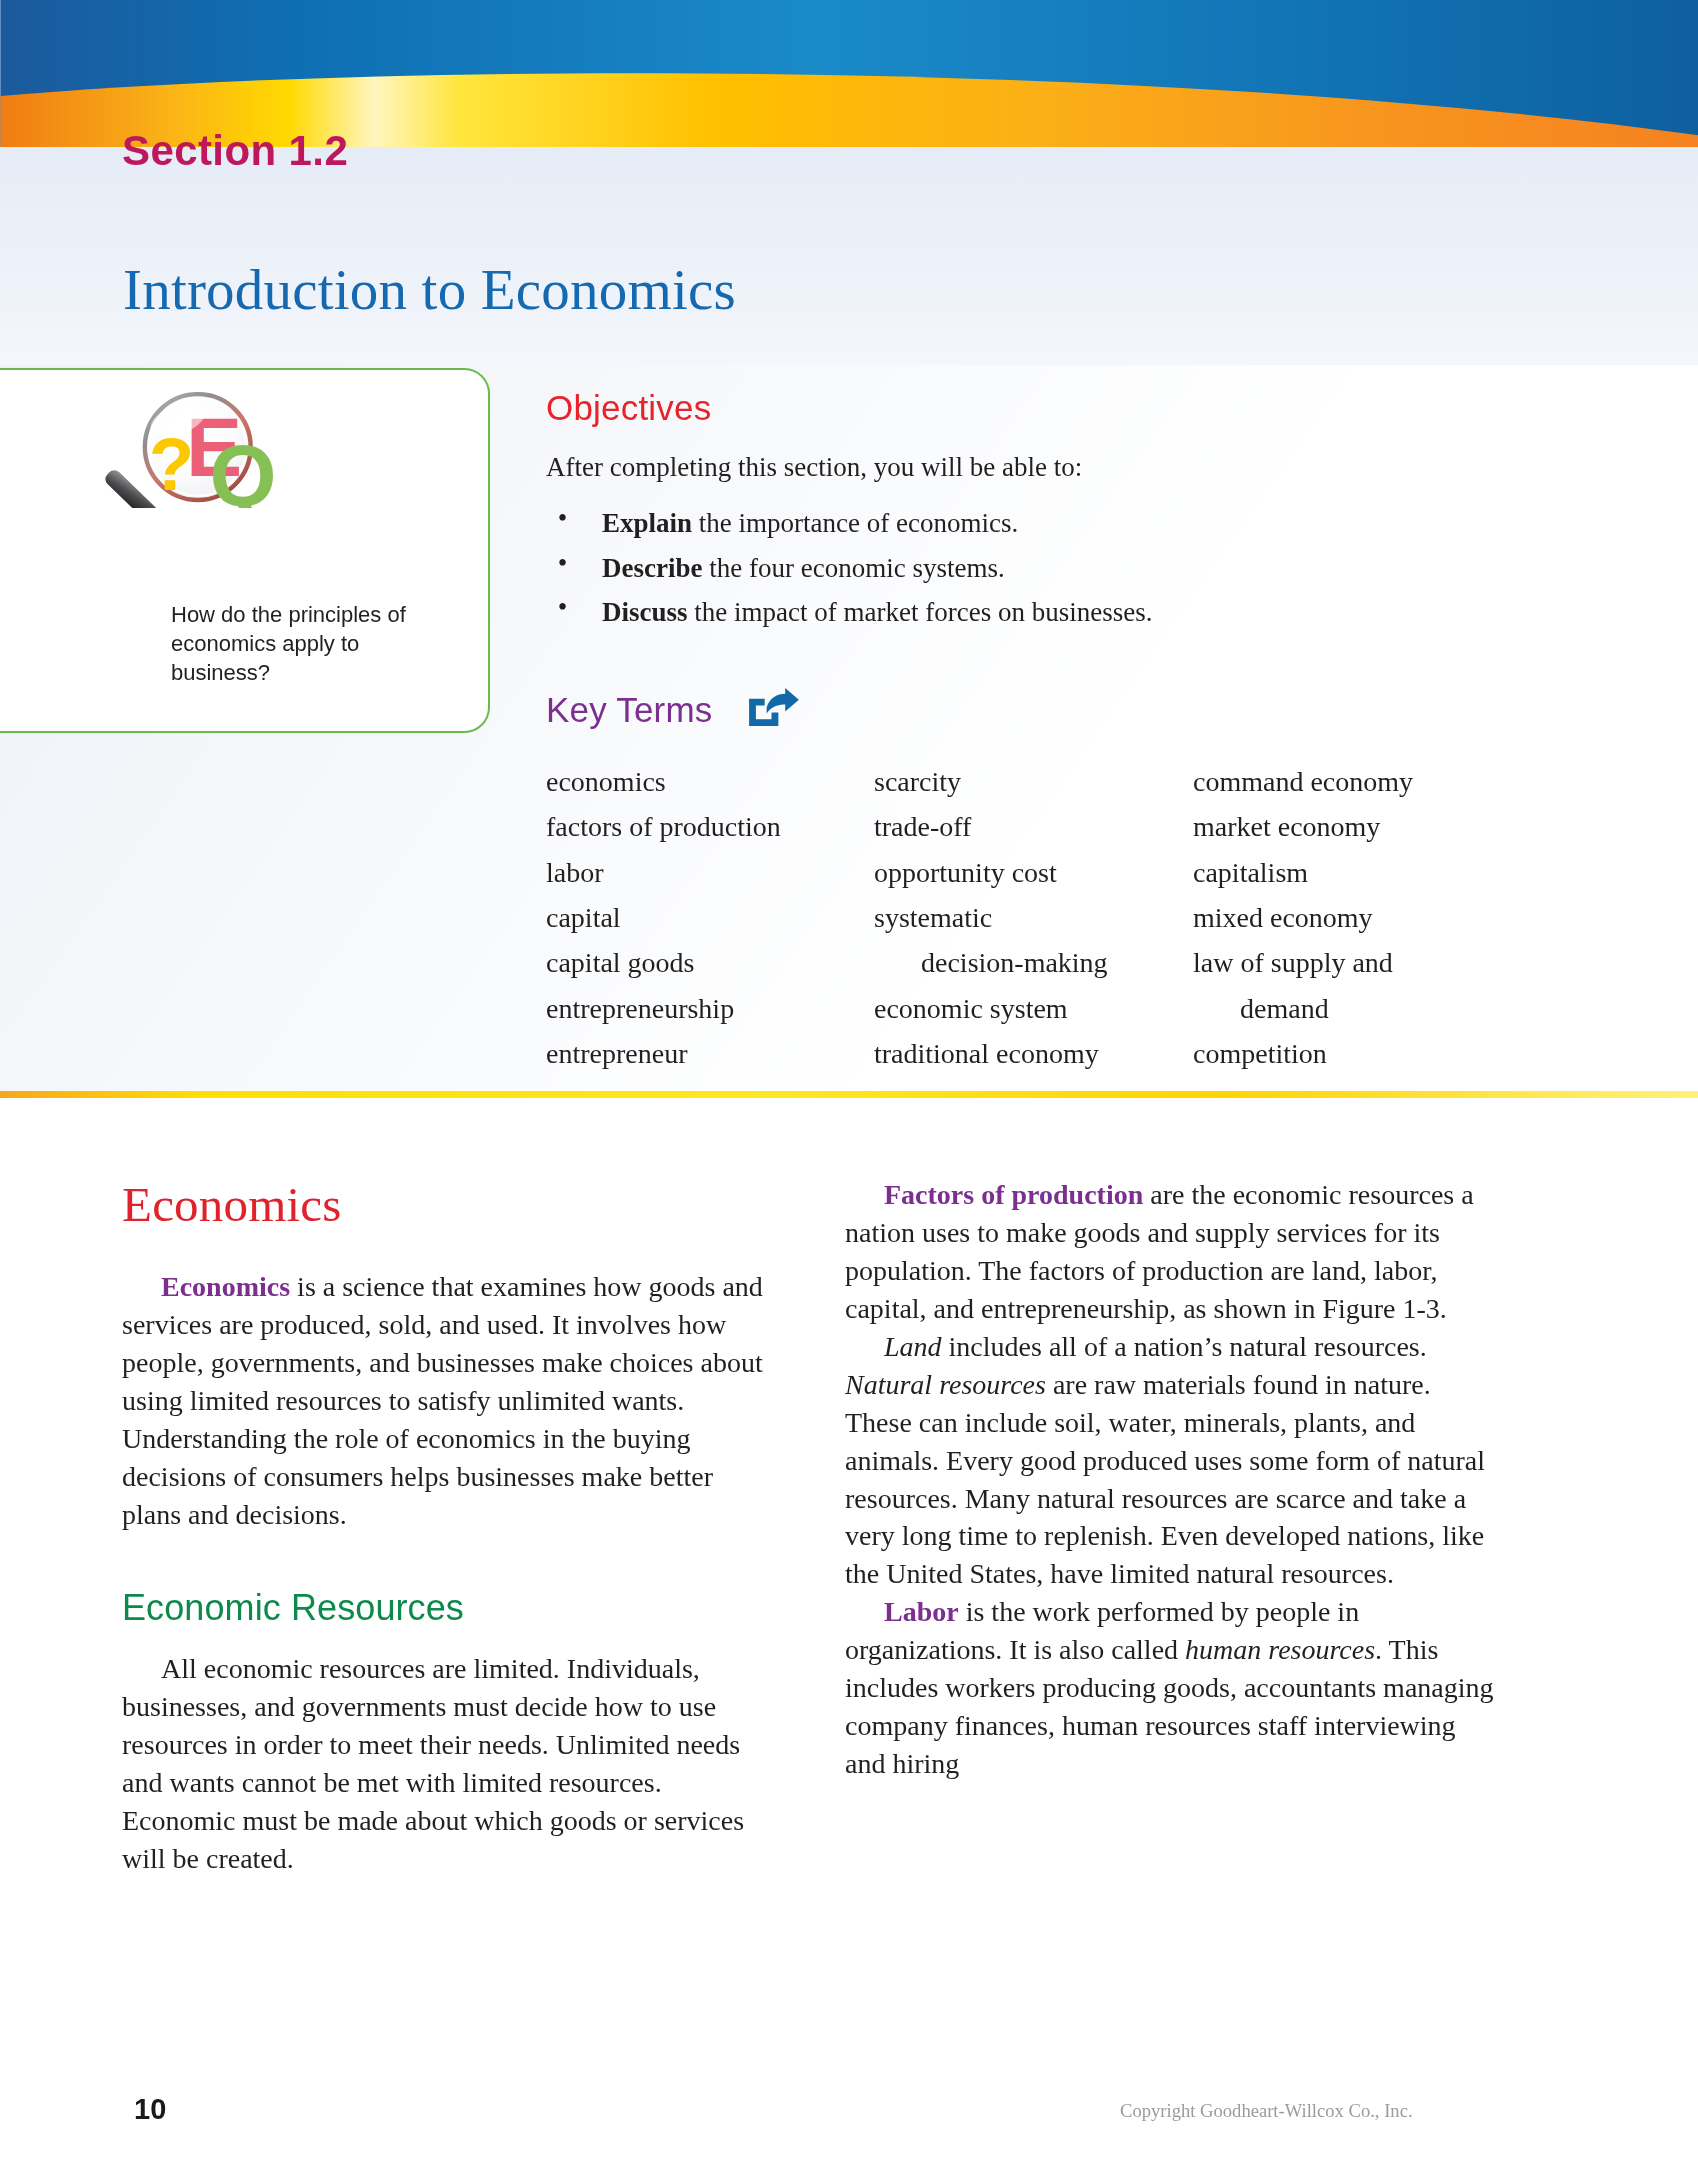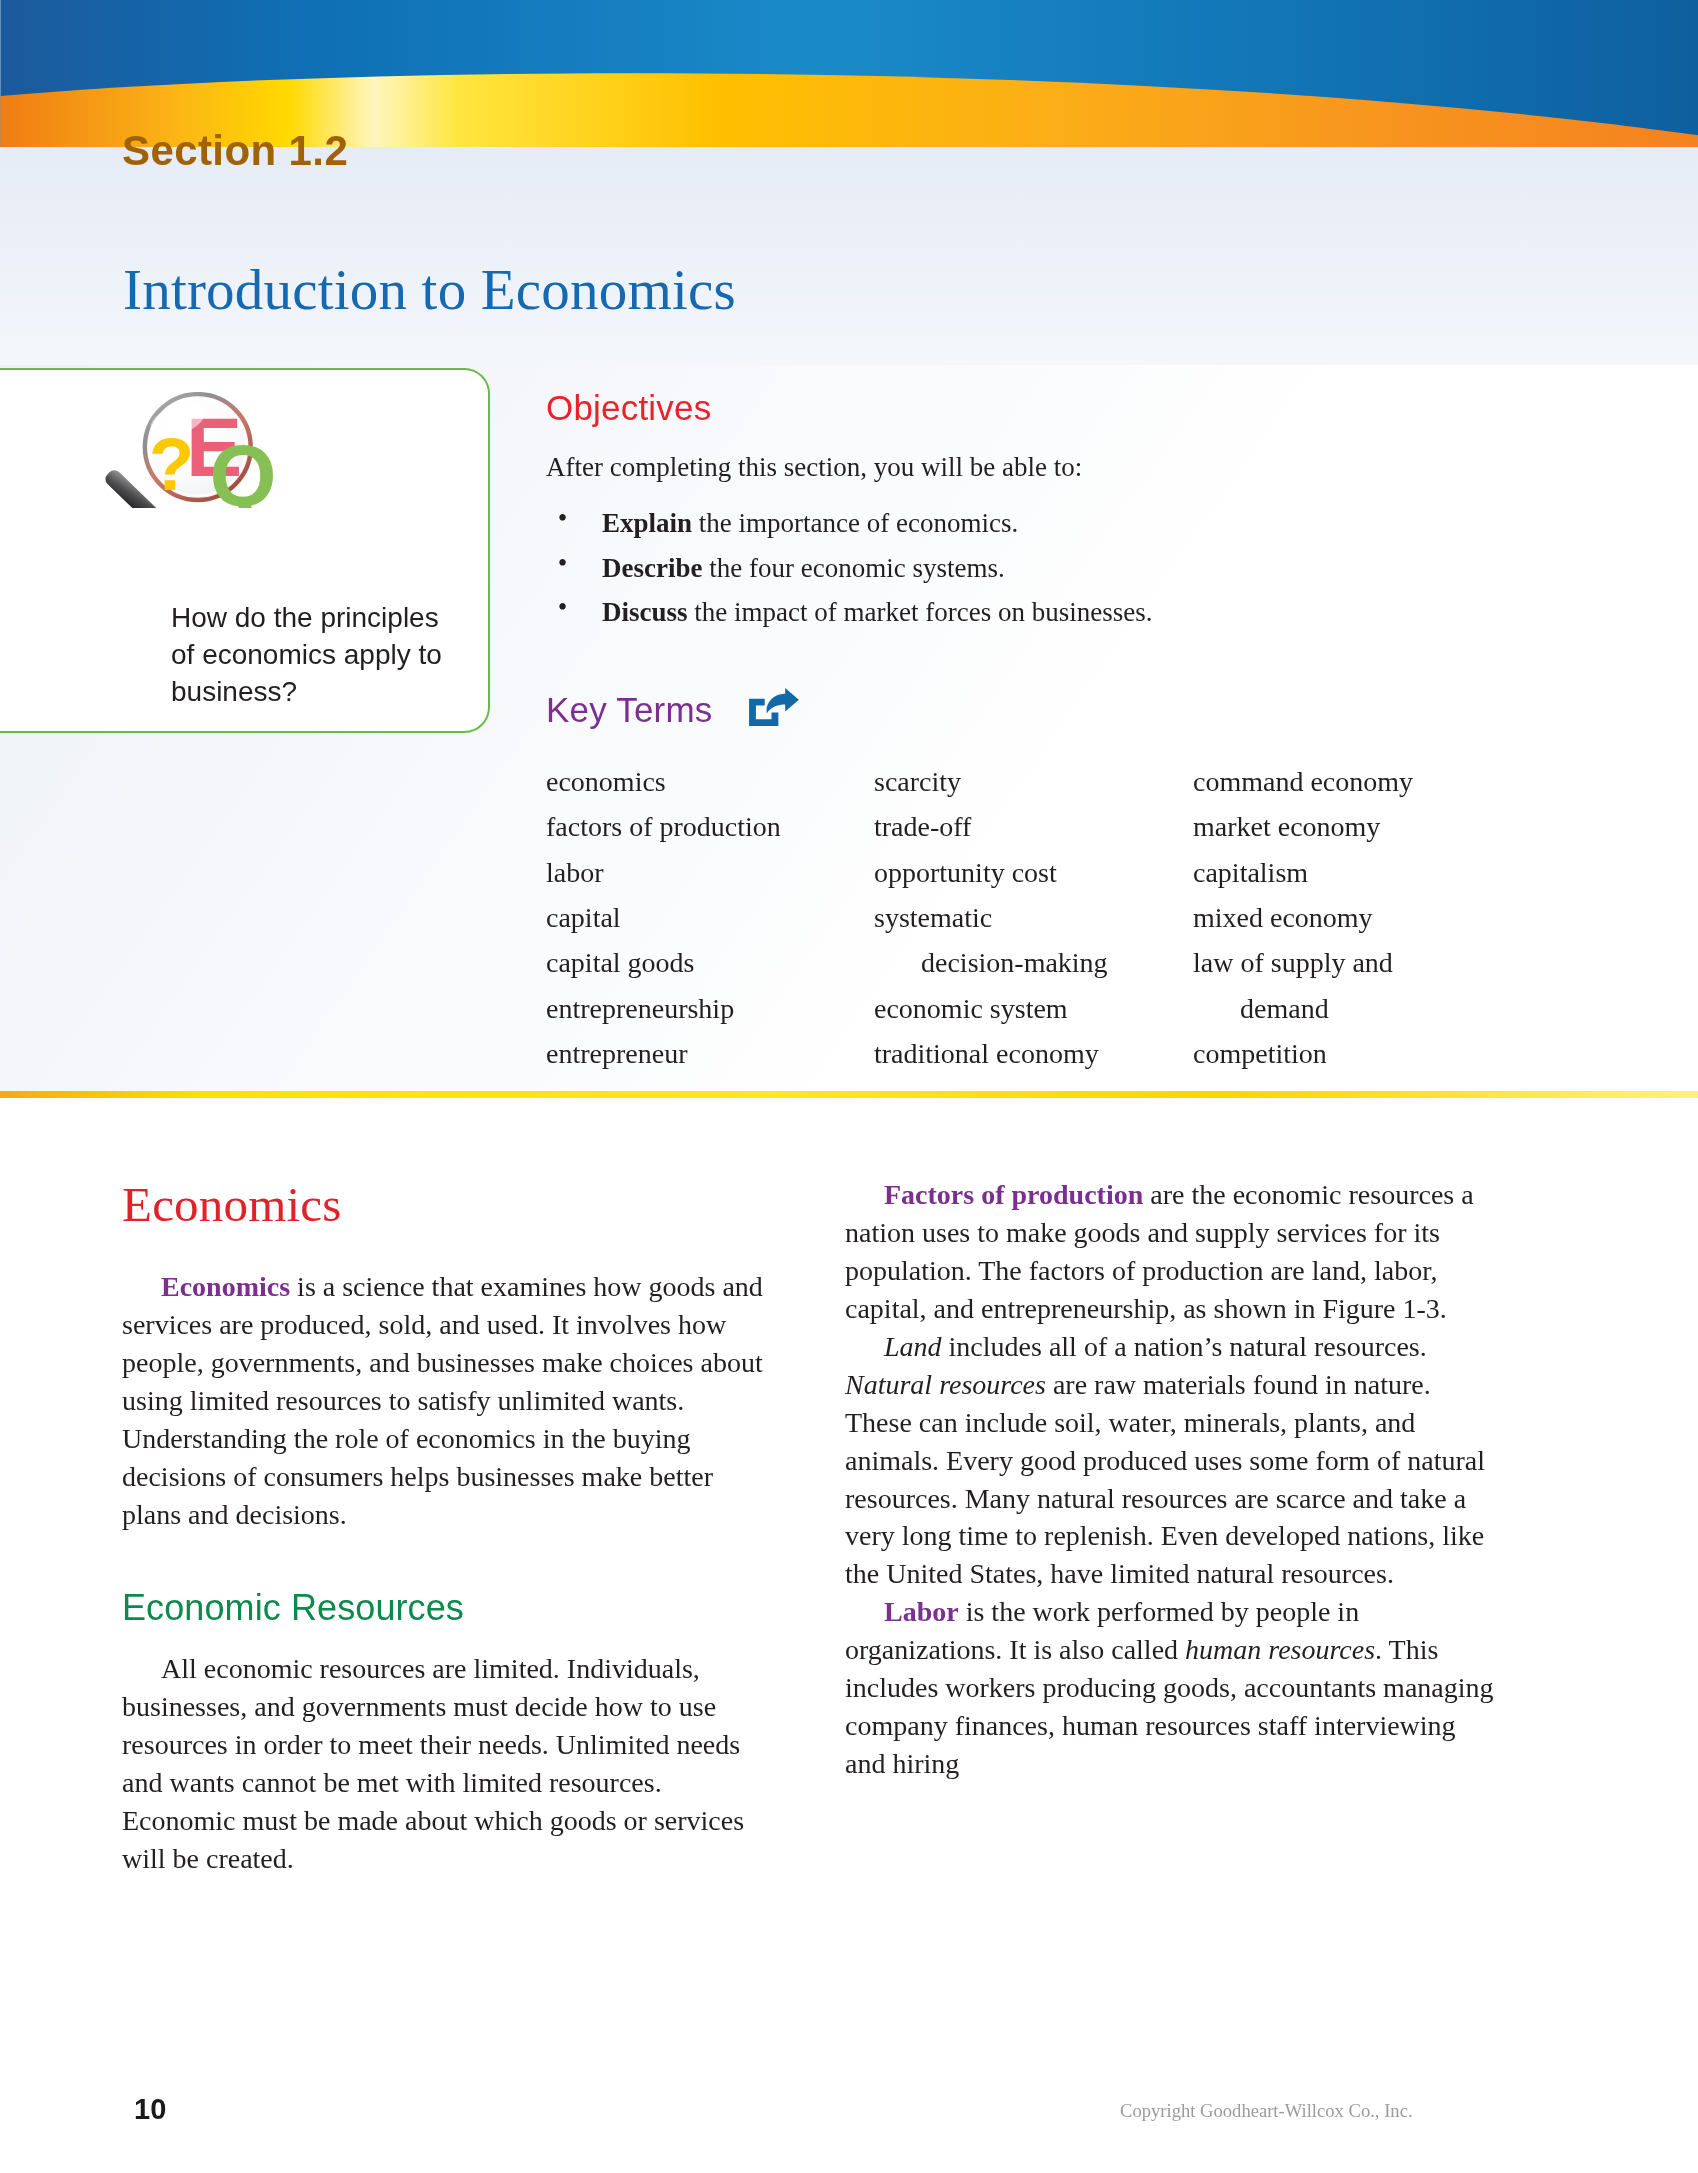--- a/index.html
+++ b/index.html
@@ -28,21 +28,21 @@
   .header-banner svg { display: block; }
 
   .section-label {
     position: absolute;
     left: 122px;
     top: 127px;
     font-family: "Liberation Sans", sans-serif;
     font-weight: 700;
     font-size: 42px;
     letter-spacing: 0.4px;
-    color: #a16207;
+    color: #be185d;
     z-index: 6;
     white-space: nowrap;
   }
 
   .page-title {
     position: absolute;
     left: 123px;
     top: 257px;
     font-family: "Liberation Serif", serif;
     font-size: 57px;
@@ -111,21 +111,21 @@
   }
   .eq-word-1 { left: 267px; top: 443px; }
   .eq-word-2 { left: 267px; top: 490px; }
 
   .eq-question {
     position: absolute;
     left: 171px;
     top: 600px;
     width: 284px;
     font-family: "Liberation Sans", sans-serif;
-    font-size: 28px;
+    font-size: 22px;
     line-height: 1.32;
     color: #231f20;
     z-index: 5;
   }
 
   
   .objectives {
     position: absolute;
     left: 546px;
     top: 388px;

